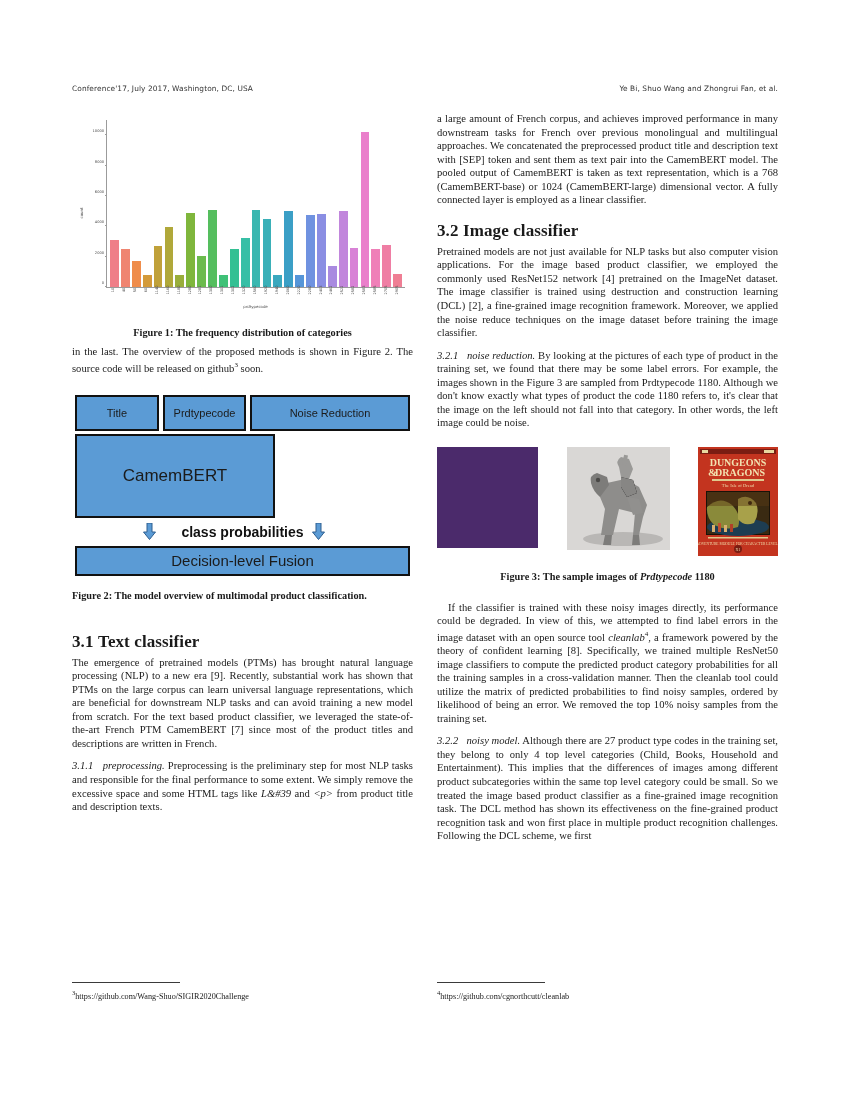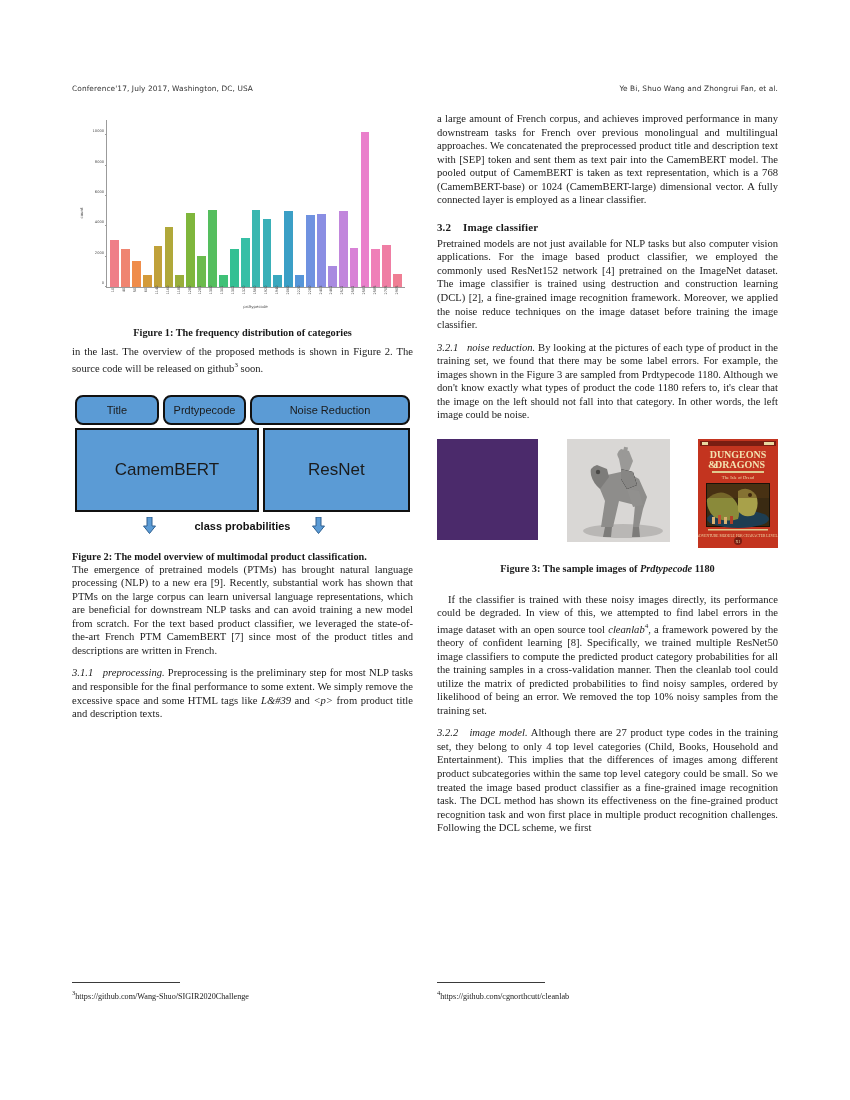--- a/index.html
+++ b/index.html
@@ -54,21 +54,21 @@
     text-align: justify;
     text-justify: inter-word;
     hyphens: manual;
   }
   p.body + p.body { margin-top: 9px; }
   p.indent { text-indent: 11px; }
 
   h2.section {
     font-family: "Liberation Serif", serif;
     font-weight: bold;
-    font-size: 11px;
+    font-size: 17px;
     margin: 15px 0 4px 0;
     letter-spacing: .1px;
   }
   h2.section .num { display: inline-block; min-width: 26px; }
 
   .subsec-lead {
     font-style: italic;
     font-weight: normal;
   }
 
@@ -209,21 +209,21 @@
     border: 2px solid #111;
     background: #5b9bd5;
     font-family: "Liberation Sans", sans-serif;
     color: #1b1b1b;
     display: flex;
     align-items: center;
     justify-content: center;
     box-sizing: border-box;
     text-align: center;
   }
-  .dg-small { height: 30px; font-size: 11px; border-radius: 8px; }
+  .dg-small { height: 36px; font-size: 11px; }
   .dg-title { width: 84px; }
   .dg-desc  { width: 83px; }
   .dg-noise { width: 160px; }
   .dg-big { height: 84px; font-size: 17px; }
   .dg-camem { width: 200px; }
   .dg-resnet { width: 160px; }
   .dg-fusion { width: 100%; height: 30px; font-size: 15px; }
 
   .dg-arrowrow {
     height: 22px;
@@ -236,21 +236,21 @@
   }
   .dg-arrow {
     width: 13px; height: 17px;
     position: absolute;
   }
   .dg-arrow.a1 { left: 68px; }
   .dg-arrow.a2 { left: 237px; }
   .dg-classprob {
     font-family: "Liberation Sans", sans-serif;
     font-weight: bold;
-    font-size: 11px;
+    font-size: 14px;
     color: #111;
   }
 
   
   .fig3row {
     display: flex;
     align-items: flex-start;
     justify-content: space-between;
     width: 341px;
   }
@@ -357,38 +357,43 @@
       <p class="body" style="margin-top:6px;"><span>in the last. The overview of the proposed methods is shown in Figure 2. The source code will be released on github</span><sup class="fnref">3</sup> <span>soon.</span></p>
 
       <div class="diagram" style="margin-top:20px;">
         <div class="dg-row">
           <div class="dg-box dg-small dg-title">Title</div>
           <div class="dg-box dg-small dg-desc">Prdtypecode</div>
           <div class="dg-box dg-small dg-noise">Noise Reduction</div>
         </div>
         <div class="dg-row" style="margin-top:3px;">
           <div class="dg-box dg-big dg-camem">CamemBERT</div>
-          <div class="dg-box dg-big dg-resnet">ResNet</div>
         </div>
         <div class="dg-arrowrow">
           <span class="dg-arrow a1">
             <svg width="13" height="17" viewBox="0 0 13 17">
                 <polygon points="4,0 9,0 9,9 12.5,9 6.5,16.5 0.5,9 4,9" fill="#5b9bd5" stroke="#2f5f8f" stroke-width="1"></polygon>
               </svg>
           </span>
           <span class="dg-classprob">class probabilities</span>
           <span class="dg-arrow a2">
             <svg width="13" height="17" viewBox="0 0 13 17">
                 <polygon points="4,0 9,0 9,9 12.5,9 6.5,16.5 0.5,9 4,9" fill="#5b9bd5" stroke="#2f5f8f" stroke-width="1"></polygon>
               </svg>
           </span>
         </div>
+        <div class="dg-row">
+          <div class="dg-box dg-fusion">Decision-level Fusion</div>
+        </div>
       </div>
       <div class="figcap left" style="margin-top:13px;">Figure 2: The model overview of multimodal product classification.</div>
 
+      <h2 class="section" style="margin-top:30px;">
+        <span class="num">3.1</span><span>Text classifier</span>
+      </h2>
       <p class="body">The emergence of pretrained models (PTMs) has brought natural language processing (NLP) to a new era [9]. Recently, substantial work has shown that PTMs on the large corpus can learn universal language representations, which are beneficial for downstream NLP tasks and can avoid training a new model from scratch. For the text based product classifier, we leveraged the state-of-the-art French PTM CamemBERT [7] since most of the product titles and descriptions are written in French.</p>
 
       <p class="body">
         <span class="subsec-lead">3.1.1</span>&nbsp;&nbsp;&nbsp;<span class="subsec-lead">preprocessing.</span>
         <span>Preprocessing is the preliminary step for most NLP tasks and responsible for the final performance to some extent. We simply remove the excessive space and some HTML tags like</span>
         <i>L&amp;#39</i>
         <span>and</span>
         <i>&lt;p&gt;</i>
         <span>from product title and description texts.</span>
       </p>
@@ -469,21 +474,21 @@
         <span class="ital">Prdtypecode</span>
         <span>1180</span>
       </div>
 
       <p class="body indent" style="margin-top:18px;">
         <span>If the classifier is trained with these noisy images directly, its performance could be degraded. In view of this, we attempted to find label errors in the image dataset with an open source tool</span>
         <i>cleanlab</i><sup class="fnref">4</sup><span>, a framework powered by the theory of confident learning [8]. Specifically, we trained multiple ResNet50 image classifiers to compute the predicted product category probabilities for all the training samples in a cross-validation manner. Then the cleanlab tool could utilize the matrix of predicted probabilities to find noisy samples, ordered by likelihood of being an error. We removed the top 10% noisy samples from the training set.</span>
       </p>
 
       <p class="body">
-        <span class="subsec-lead">3.2.2</span>&nbsp;&nbsp;&nbsp;<span class="subsec-lead">image model.</span>
+        <span class="subsec-lead">3.2.2</span>&nbsp;&nbsp;&nbsp;<span class="subsec-lead">noisy model.</span>
         <span>Although there are 27 product type codes in the training set, they belong to only 4 top level categories (Child, Books, Household and Entertainment). This implies that the differences of images among different product subcategories within the same top level category could be small. So we treated the image based product classifier as a fine-grained image recognition task. The DCL method has shown its effectiveness on the fine-grained product recognition task and won first place in multiple product recognition challenges. Following the DCL scheme, we first</span>
       </p>
 
       <div class="footnote">
         <div class="rule"></div>
         <div class="ftext"><sup>4</sup><span>https://github.com/cgnorthcutt/cleanlab</span></div>
       </div>
     </div>
   </div>
 </div>

